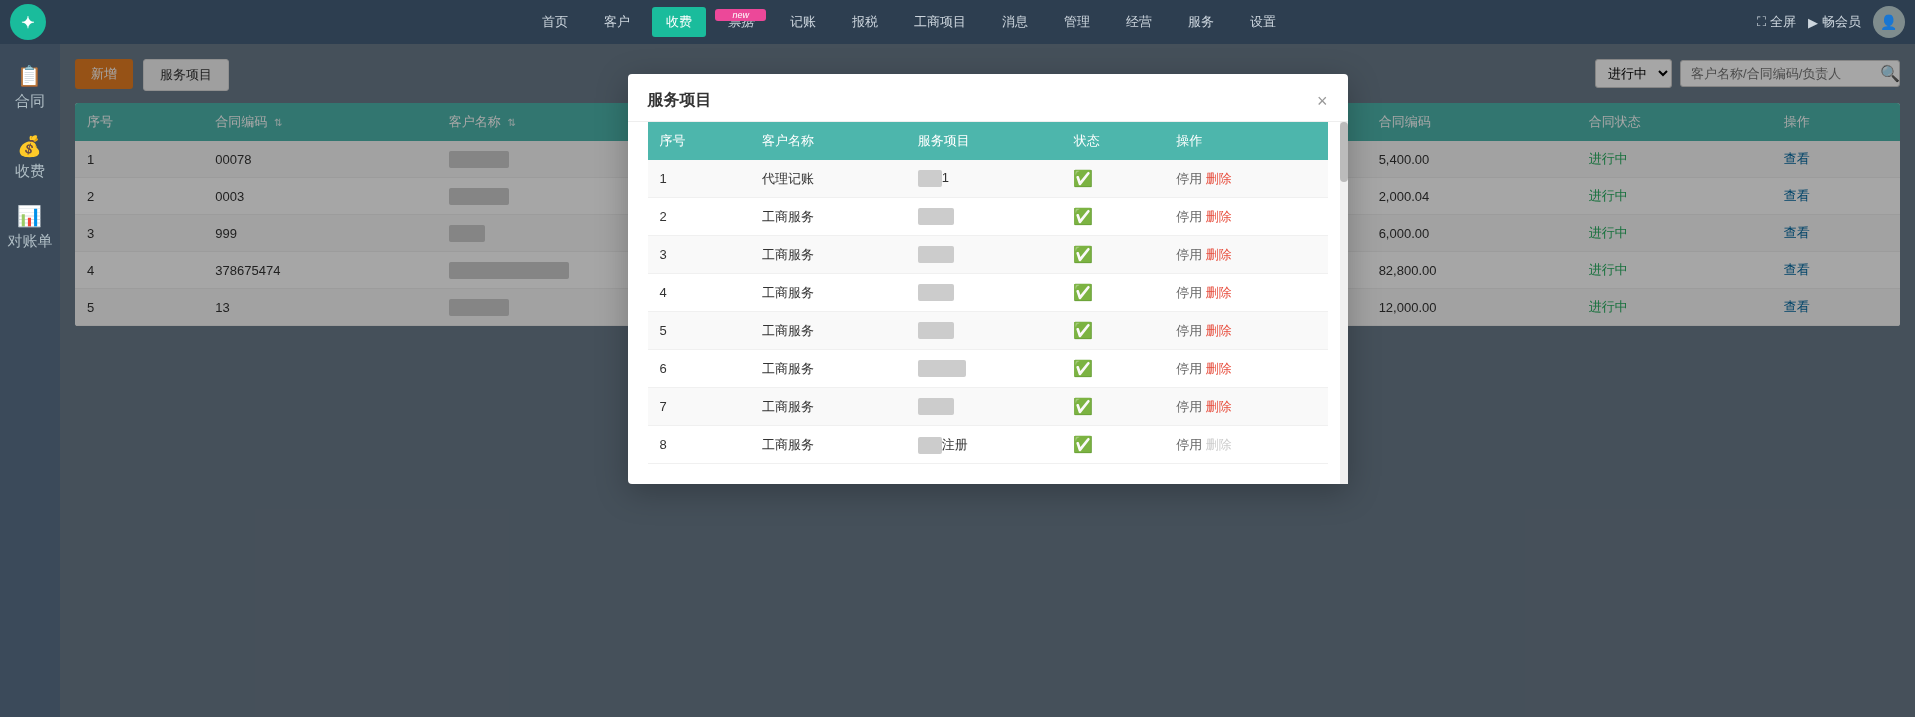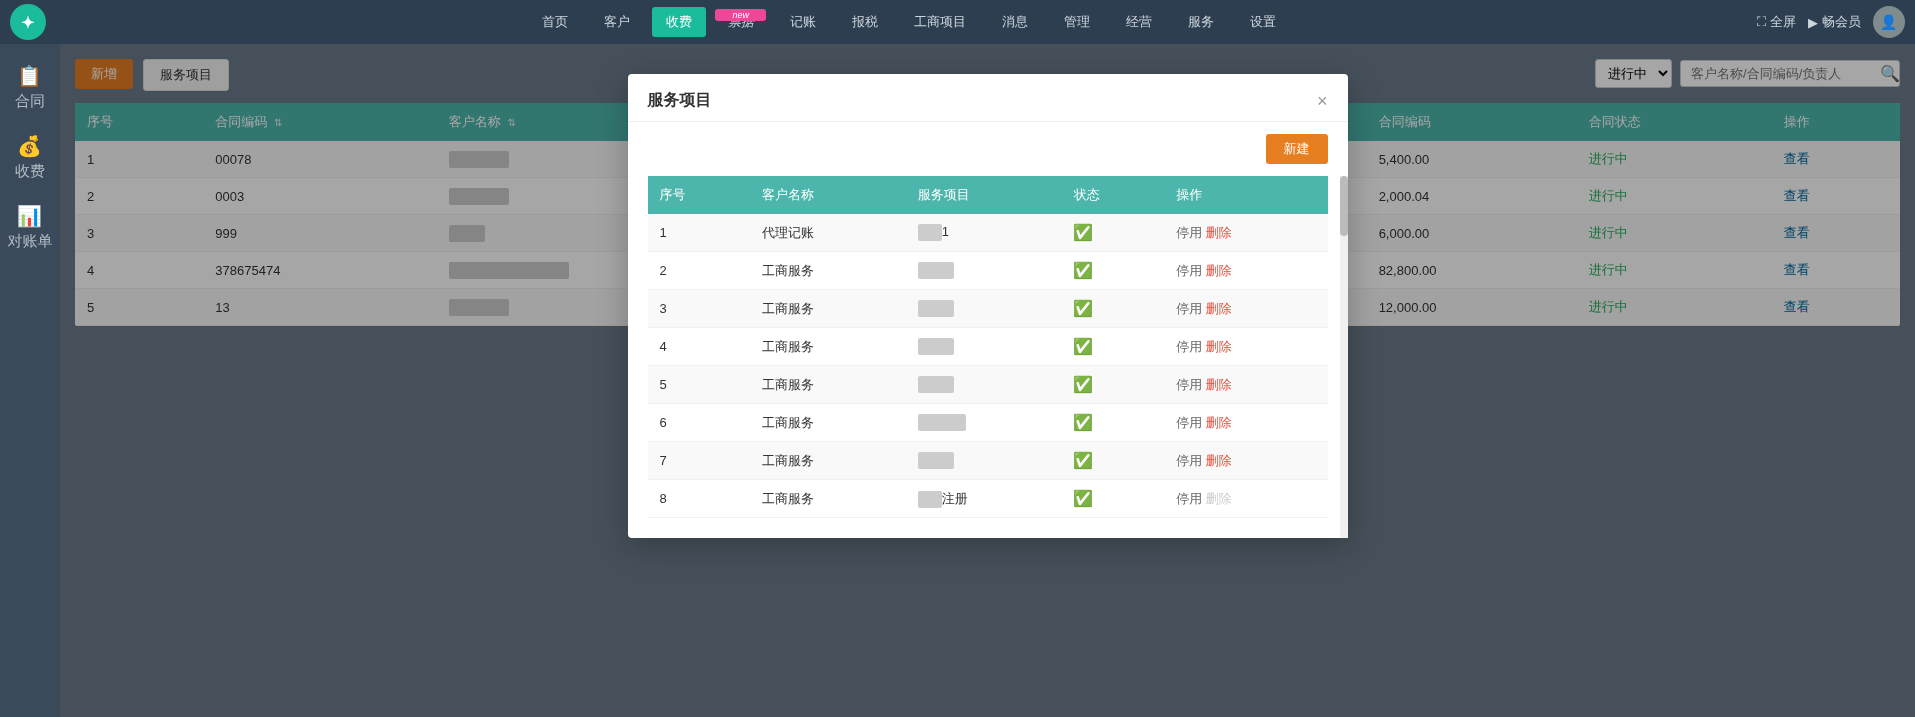--- a/index.html
+++ b/index.html
@@ -433,23 +433,20 @@
         </tr>
       </tbody>
     </table>
 
     <div class="modal-overlay">
       <div class="modal">
         <div class="modal-header">
           <span class="modal-title">服务项目</span>
           <button class="modal-close">×</button>
         </div>
-        <div class="modal-toolbar">
-          <button class="btn-modal-new">新建</button>
-        </div>
         <div class="modal-body" style="position:relative;">
           <table class="modal-table">
             <thead>
               <tr>
                 <th>序号</th>
                 <th>客户名称</th>
                 <th>服务项目</th>
                 <th>状态</th>
                 <th>操作</th>
               </tr>

